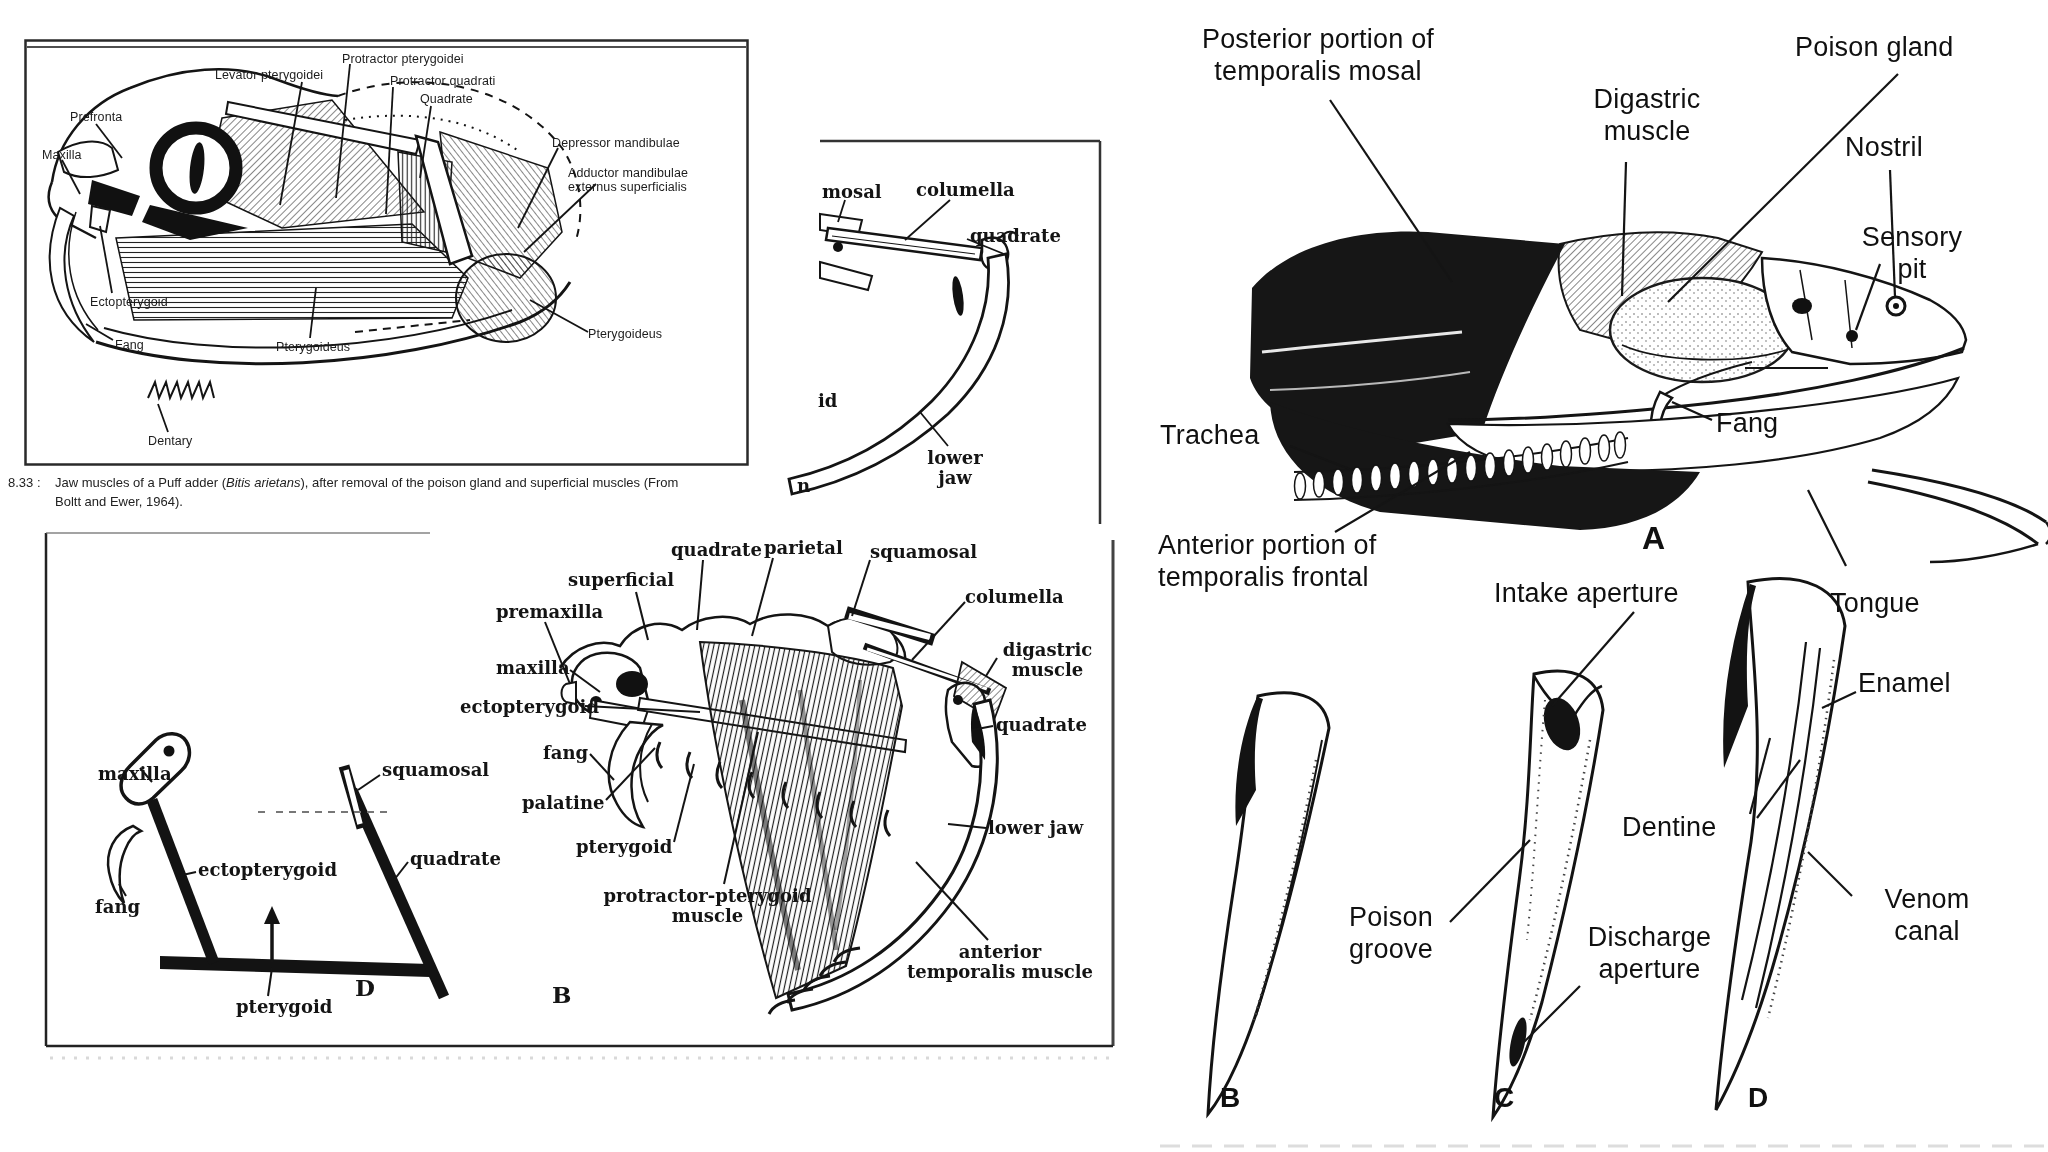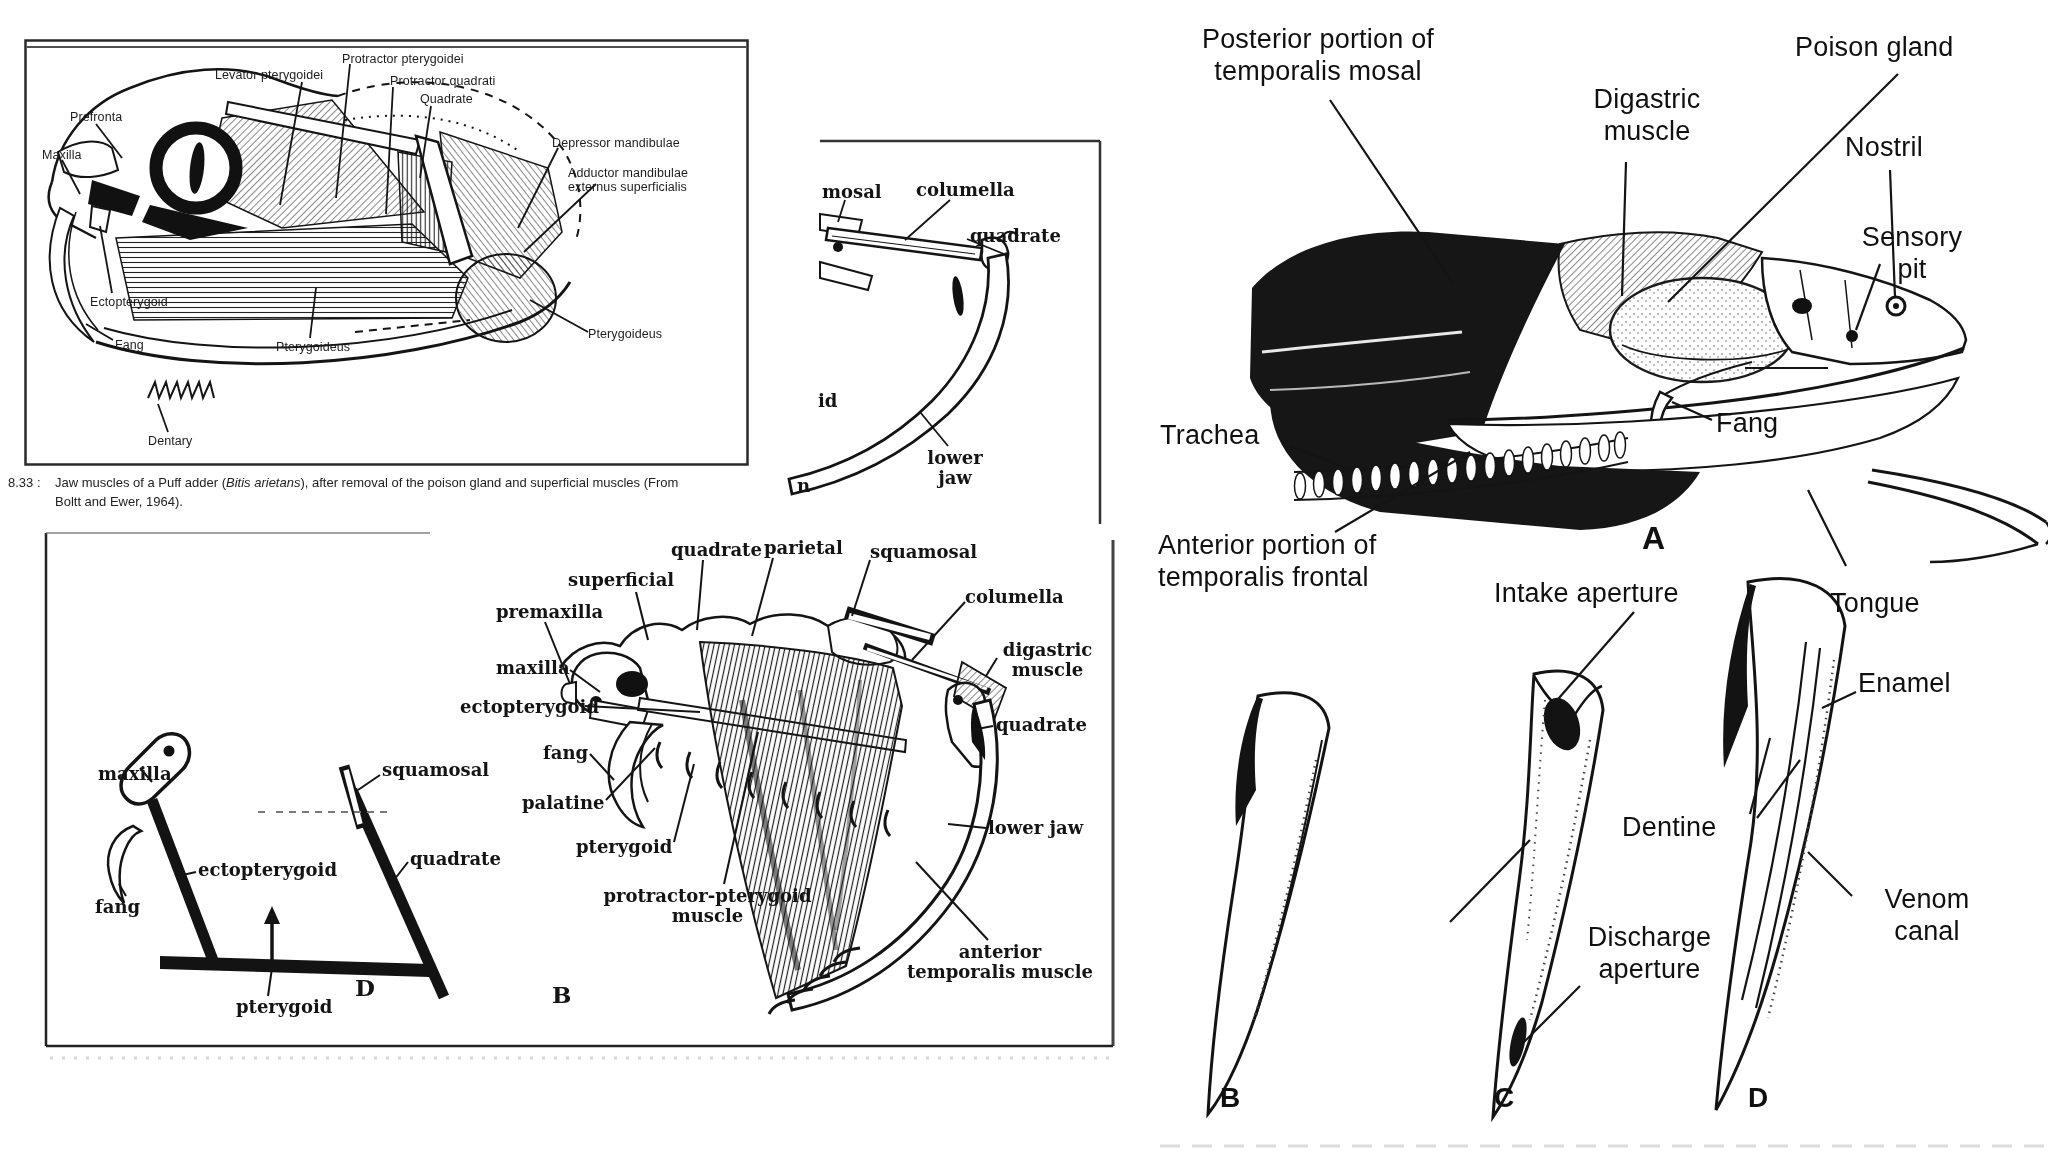--- a/index.html
+++ b/index.html
@@ -355,20 +355,22 @@
 <span class="lbl fa ctr" style="left:1842px;top:222px;width:140px">Sensory
 pit</span>
 <span class="lbl fa" style="left:1716px;top:408px">Fang</span>
 <span class="lbl fa" style="left:1160px;top:420px">Trachea</span>
 <span class="lbl fa" style="left:1158px;top:530px">Anterior portion of
 temporalis frontal</span>
 <span class="lbl fa" style="left:1830px;top:588px">Tongue</span>
 <span class="lbl letter-sans" style="left:1642px;top:520px;font-size:32px">A</span>
 
 <span class="lbl fa" style="left:1494px;top:578px">Intake aperture</span>
+<span class="lbl fa ctr" style="left:1316px;top:902px;width:150px">Poison
+groove</span>
 <span class="lbl fa ctr" style="left:1552px;top:922px;width:195px">Discharge
 aperture</span>
 <span class="lbl fa" style="left:1858px;top:668px">Enamel</span>
 <span class="lbl fa" style="left:1622px;top:812px">Dentine</span>
 <span class="lbl fa ctr" style="left:1852px;top:884px;width:150px">Venom
 canal</span>
 <span class="lbl letter-sans" style="left:1220px;top:1082px">B</span>
 <span class="lbl letter-sans" style="left:1494px;top:1082px">C</span>
 <span class="lbl letter-sans" style="left:1748px;top:1082px">D</span>
 

